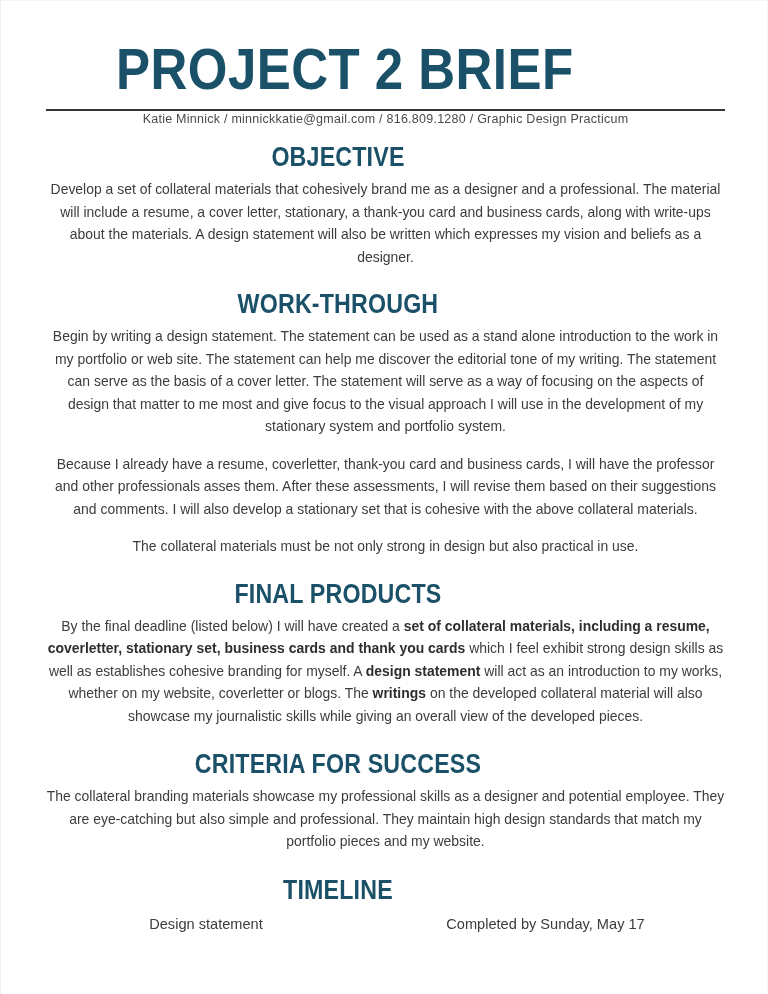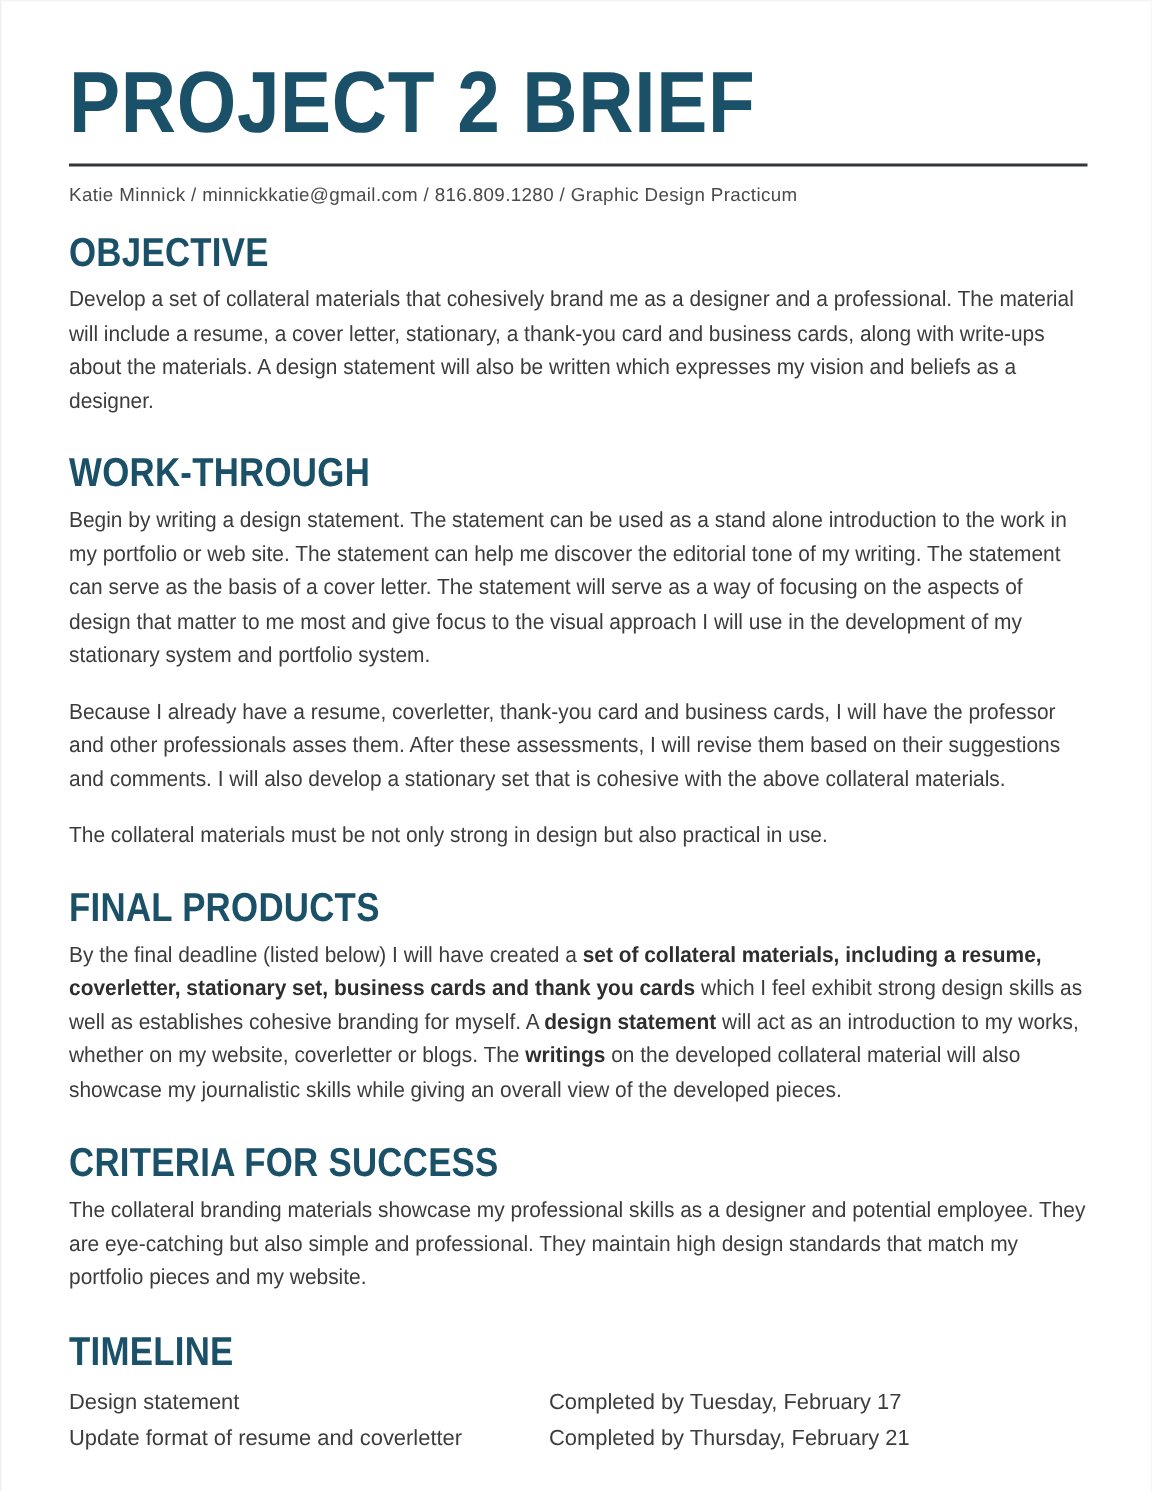--- a/index.html
+++ b/index.html
@@ -22,20 +22,21 @@
     box-sizing: border-box;
     border-left: 1px solid #efefef;
     border-top: 1px solid #f4f4f4;
     border-right: 1px solid #f7f7f7;
   }
   .content {
     position: absolute;
     left: 45px;
     top: 0;
     width: 679px;
+    text-align: center;
   }
 
   
   .doc-title {
     font-family: "Liberation Sans Narrow", "Liberation Sans", sans-serif;
     font-size: 58px;
     line-height: 62px;
     font-weight: bold;
     letter-spacing: 0.5px;
     color: #1b5168;
@@ -49,21 +50,20 @@
     height: 2px;
     background: #33363a;
     margin-top: 9px;
     width: 679px;
   }
   .byline {
     font-size: 12.5px;
     line-height: 16px;
     color: #4a4a4a;
     letter-spacing: 0.25px;
-    margin-top: 11px;
     white-space: nowrap;
   }
 
   
   .section-heading {
     font-family: "Liberation Sans Narrow", "Liberation Sans", sans-serif;
     font-size: 27px;
     line-height: 29px;
     font-weight: bold;
     color: #1b5168;
@@ -134,23 +134,19 @@
     <p class="body-text first"><span>By the final deadline (listed below) I will have created a </span><b>set of collateral materials, including a resume, coverletter, stationary set, business cards and thank you cards</b><span> which I feel exhibit strong design skills as well as establishes cohesive branding for myself. A </span><b>design statement</b><span> will act as an introduction to my works, whether on my website, coverletter or blogs. The </span><b>writings</b><span> on the developed collateral material will also showcase my journalistic skills while giving an overall view of the developed pieces.</span></p>
 
     <h2 class="section-heading sec-criteria">CRITERIA FOR SUCCESS</h2>
     <p class="body-text first">The collateral branding materials showcase my professional skills as a designer and potential employee. They are eye-catching but also simple and professional. They maintain high design standards that match my portfolio pieces and my website.</p>
 
     <h2 class="section-heading sec-timeline">TIMELINE</h2>
     <table class="timeline">
       <tbody>
           <tr>
             <td class="task">Design statement</td>
-            <td class="due">Completed by Tuesday, February 17</td>
-          </tr>
-          <tr>
-            <td class="task">Update format of resume and coverletter</td>
-            <td class="due">Completed by Thursday, February 21</td>
+            <td class="due">Completed by Sunday, May 17</td>
           </tr>
         </tbody>
     </table>
 
   </div>
 </div>
 
 </body></html>

